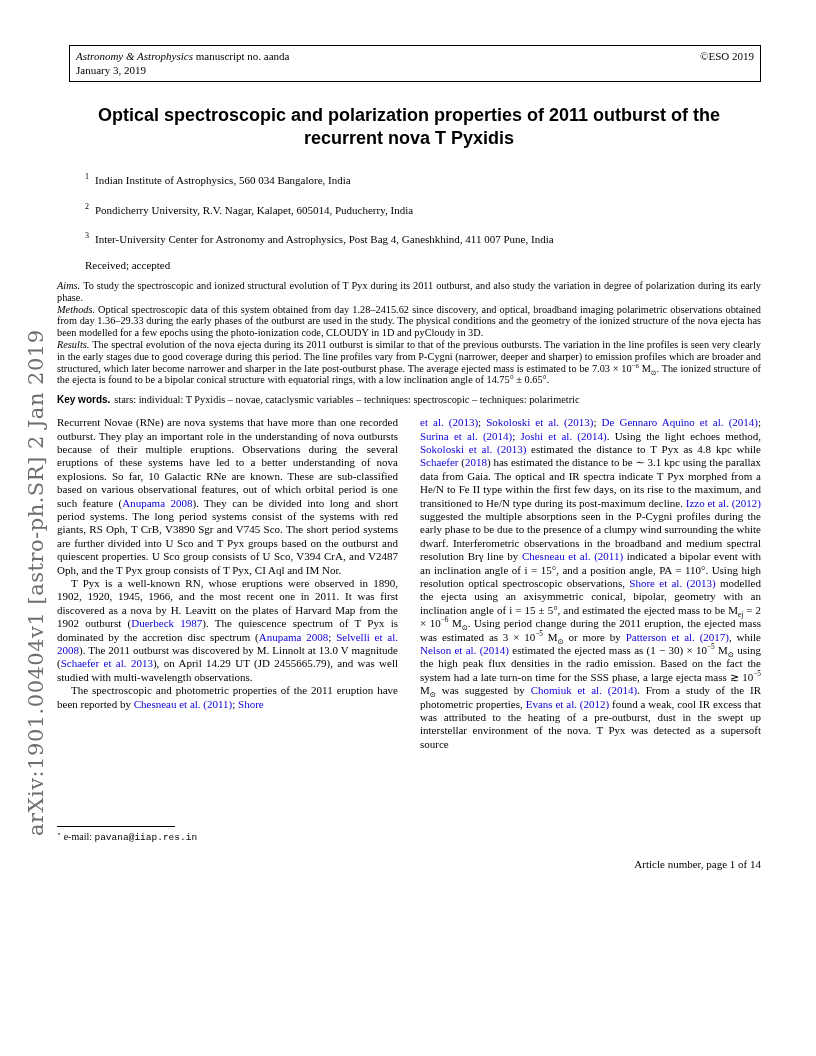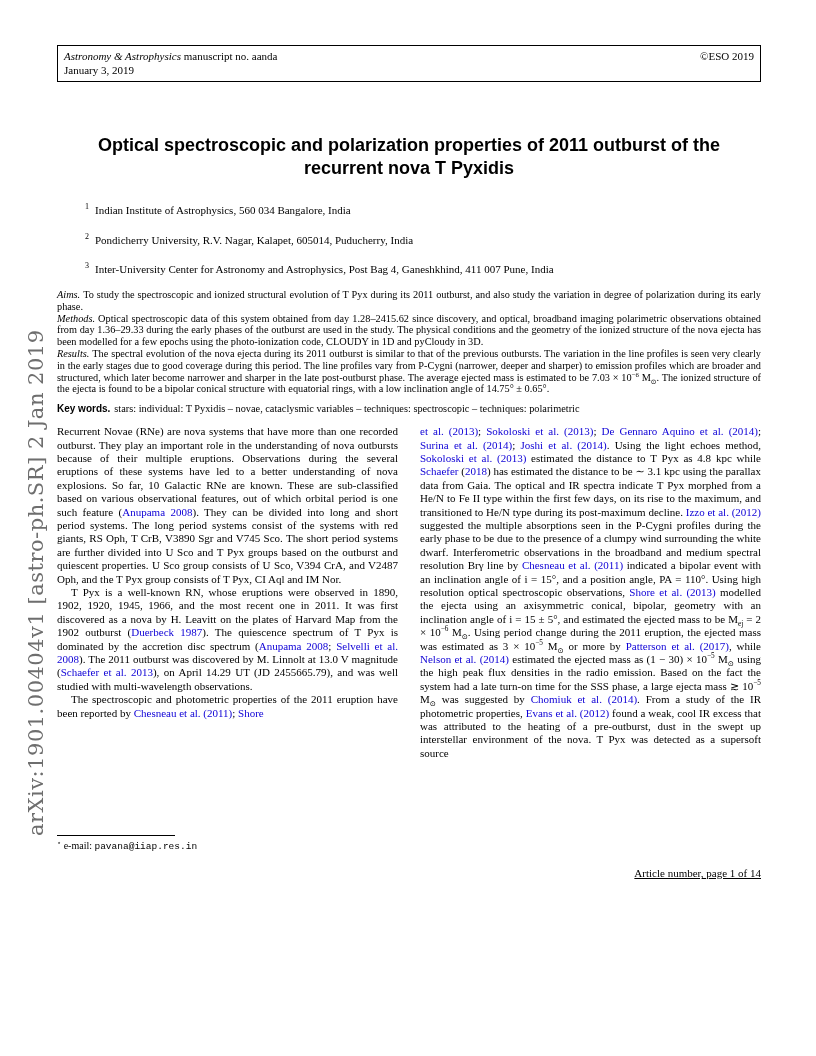--- a/index.html
+++ b/index.html
@@ -1,29 +1,29 @@
 <!DOCTYPE html>
 <html lang="en" style="--link-color: #0e00d6; --arxiv-color: #6e6e6e;"><head>
 <meta charset="utf-8">
 <style>
   html,body { margin:0; padding:0; background:#fff; }
   .page { position:relative; width:816px; height:1056px; background:#fff; color:#000;
           font-family:"Liberation Serif", serif; overflow:hidden; }
   .content { position:absolute; left:57px; top:45px; width:704px; }
 
   .header-box { border:1px solid #000; display:flex; justify-content:space-between;
-                padding:3px 6px 4px 6px; font-size:11px; line-height:14px; }
+                padding:3px 6px 4px 6px; font-size:11px; line-height:14px;margin-left:12px; }
   .seg-i { font-style:italic; }
   .seg-sup { vertical-align:super; font-size:66%; line-height:0; }
   .seg-sub { vertical-align:sub; font-size:66%; line-height:0; }
   .seg-tt  { font-family:"Liberation Mono", monospace; font-size:9.5px; }
   .seg-link { color:var(--link-color,#0e00d6); cursor:pointer; }
 
   .title { font-family:"Liberation Sans", sans-serif; font-weight:bold; font-size:18px;
-           line-height:23px; text-align:center; margin:52px auto 0 auto; max-width:660px; }
+           line-height:23px; text-align:center; margin:22px auto 0 auto; max-width:660px; }
   .authors { text-align:center; font-size:13px; margin-top:20px; line-height:16px; }
 
   .affiliations { list-style:none; margin:20px 0 0 0; padding:0 0 0 28px; font-size:11px; line-height:13px; }
   .affiliations li { margin-bottom:13px; }
   .aff-num { vertical-align:super; font-size:8px; margin-right:6px; }
 
   .received { margin-top:6px; padding-left:28px; font-size:11px; line-height:13px; }
 
   .abstract-heading { text-align:center; font-family:"Liberation Sans", sans-serif;
                       font-weight:bold; font-size:11px; margin-top:14px; line-height:13px; }
@@ -38,21 +38,21 @@
   .col-left { display:flex; flex-direction:column; }
   .sec-heading { font-family:"Liberation Sans", sans-serif; font-size:13.5px; font-weight:bold;
                  margin:2px 0 10px 0; line-height:16px; }
   .body-par { margin:0; font-size:11px; line-height:13.4px; text-align:justify; hyphens:auto; }
   .indent { text-indent:14px; }
 
   .footnote { margin-top:auto; padding-top:6px; }
   .footnote-rule { width:118px; border-top:1px solid #000; margin-bottom:4px; }
   .footnote-text { font-size:10px; line-height:12px; }
 
-  .footer { text-align:right; margin-top:14px; font-size:11px; line-height:13px;text-decoration:underline; }
+  .footer { text-align:right; margin-top:14px; font-size:11px; line-height:13px; }
 
   .arxiv-stamp { position:absolute; left:22px; top:328px; height:510px; width:28px;
                  writing-mode:vertical-rl; transform:rotate(180deg);
                  display:flex; align-items:center; justify-content:center;
                  font-family:"DejaVu Serif", serif; font-size:21px; letter-spacing:0.5px;
                  color:var(--arxiv-color,#6e6e6e); white-space:nowrap; }
 </style>
 </head>
 <body>
 
@@ -72,20 +72,21 @@
 
     <h1 class="title">Optical spectroscopic and polarization properties of 2011 outburst of the recurrent nova T Pyxidis</h1>
 
 
     <ul class="affiliations">
       <li><span class="aff-num">1</span><span>Indian Institute of Astrophysics, 560 034 Bangalore, India</span></li>
       <li><span class="aff-num">2</span><span>Pondicherry University, R.V. Nagar, Kalapet, 605014, Puducherry, India</span></li>
       <li><span class="aff-num">3</span><span>Inter-University Center for Astronomy and Astrophysics, Post Bag 4, Ganeshkhind, 411 007 Pune, India</span></li>
     </ul>
 
+    <div class="received">Received; accepted</div>
 
 
     <div class="abstract">
       <div><span class="abs-label">Aims.</span><span>To study the spectroscopic and ionized structural evolution of T Pyx during its 2011 outburst, and also study the variation in degree of polarization during its early phase.</span></div>
       <div><span class="abs-label">Methods.</span><span>Optical spectroscopic data of this system obtained from day 1.28–2415.62 since discovery, and optical, broadband imaging polarimetric observations obtained from day 1.36–29.33 during the early phases of the outburst are used in the study. The physical conditions and the geometry of the ionized structure of the nova ejecta has been modelled for a few epochs using the photo-ionization code, CLOUDY in 1D and pyCloudy in 3D.</span></div>
       <div><span class="abs-label">Results.</span><span>The spectral evolution of the nova ejecta during its 2011 outburst is similar to that of the previous outbursts. The variation in the line profiles is seen very clearly in the early stages due to good coverage during this period. The line profiles vary from P-Cygni (narrower, deeper and sharper) to emission profiles which are broader and structured, which later become narrower and sharper in the late post-outburst phase. The average ejected mass is estimated to be 7.03 × 10<span class="seg-sup">−6</span> M<span class="seg-sub">⊙</span>. The ionized structure of the ejecta is found to be a bipolar conical structure with equatorial rings, with a low inclination angle of 14.75° ± 0.65°.</span></div>
     </div>
 
     <div class="keywords">
       <span class="kw-label">Key words.</span><span>stars: individual: T Pyxidis – novae, cataclysmic variables – techniques: spectroscopic – techniques: polarimetric</span>

